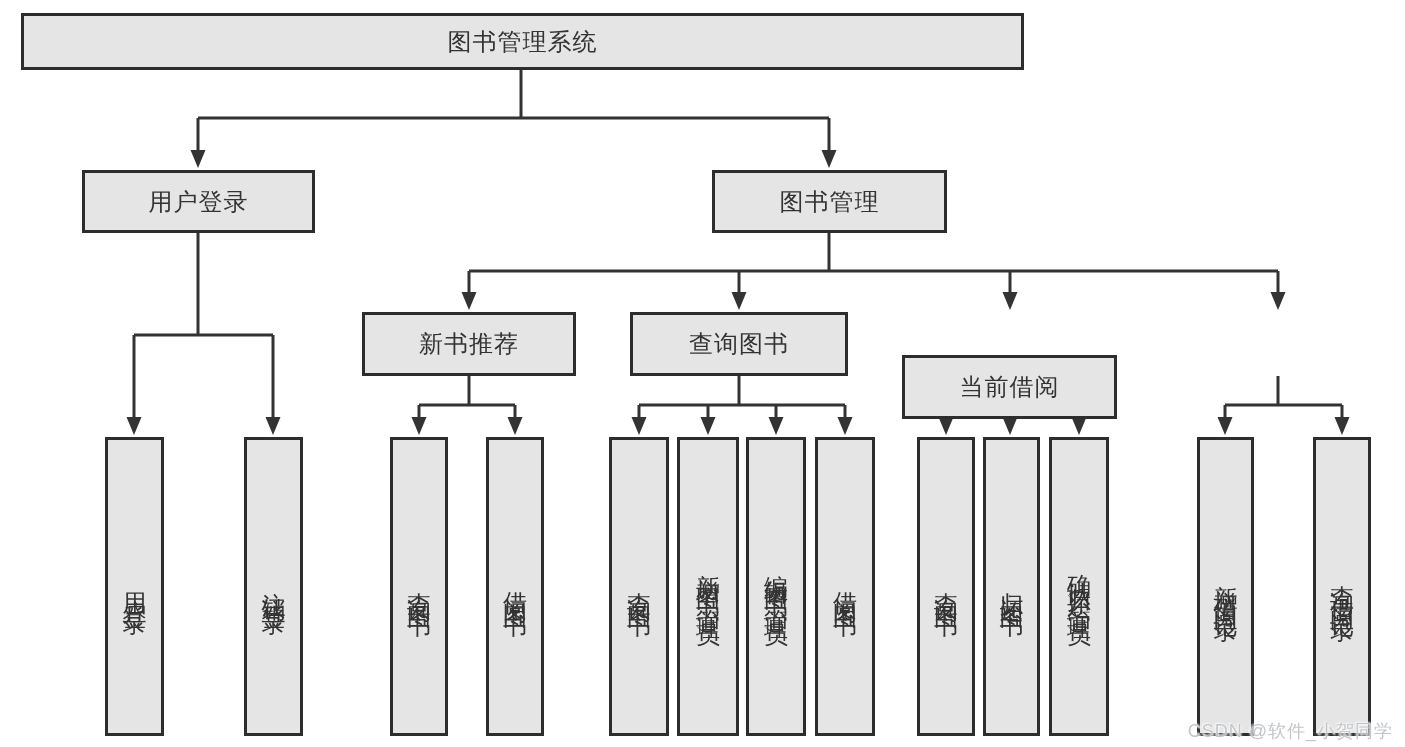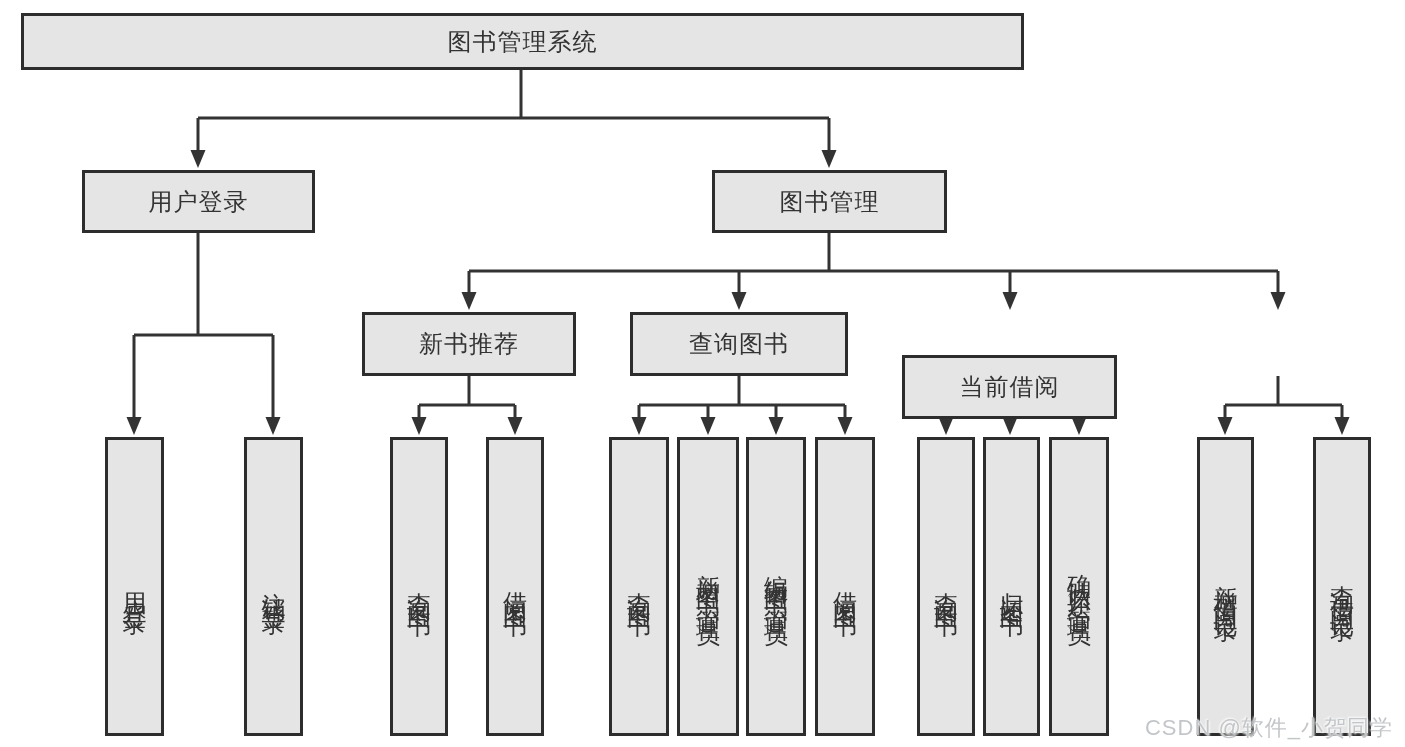--- a/index.html
+++ b/index.html
@@ -28,21 +28,21 @@
     line-height:1;
     letter-spacing:7px;
     color:#333333;
     white-space:nowrap;
   }
   .connectors{position:absolute;left:0;top:0;width:1405px;height:747px;}
   .watermark{
     position:absolute;
     right:12px;
     bottom:4px;
-    font-size:22px;
+    font-size:18px;
     color:#c3c6c9;
     letter-spacing:1px;
     text-shadow:1px 1px 2px #ffffff,-1px -1px 2px #ffffff;
     z-index:5;
     white-space:nowrap;
   }
   
   .n-root{left:21px;top:13px;width:1003px;height:57px;}
   
   .n-user-login{left:82px;top:170px;width:233px;height:63px;}

